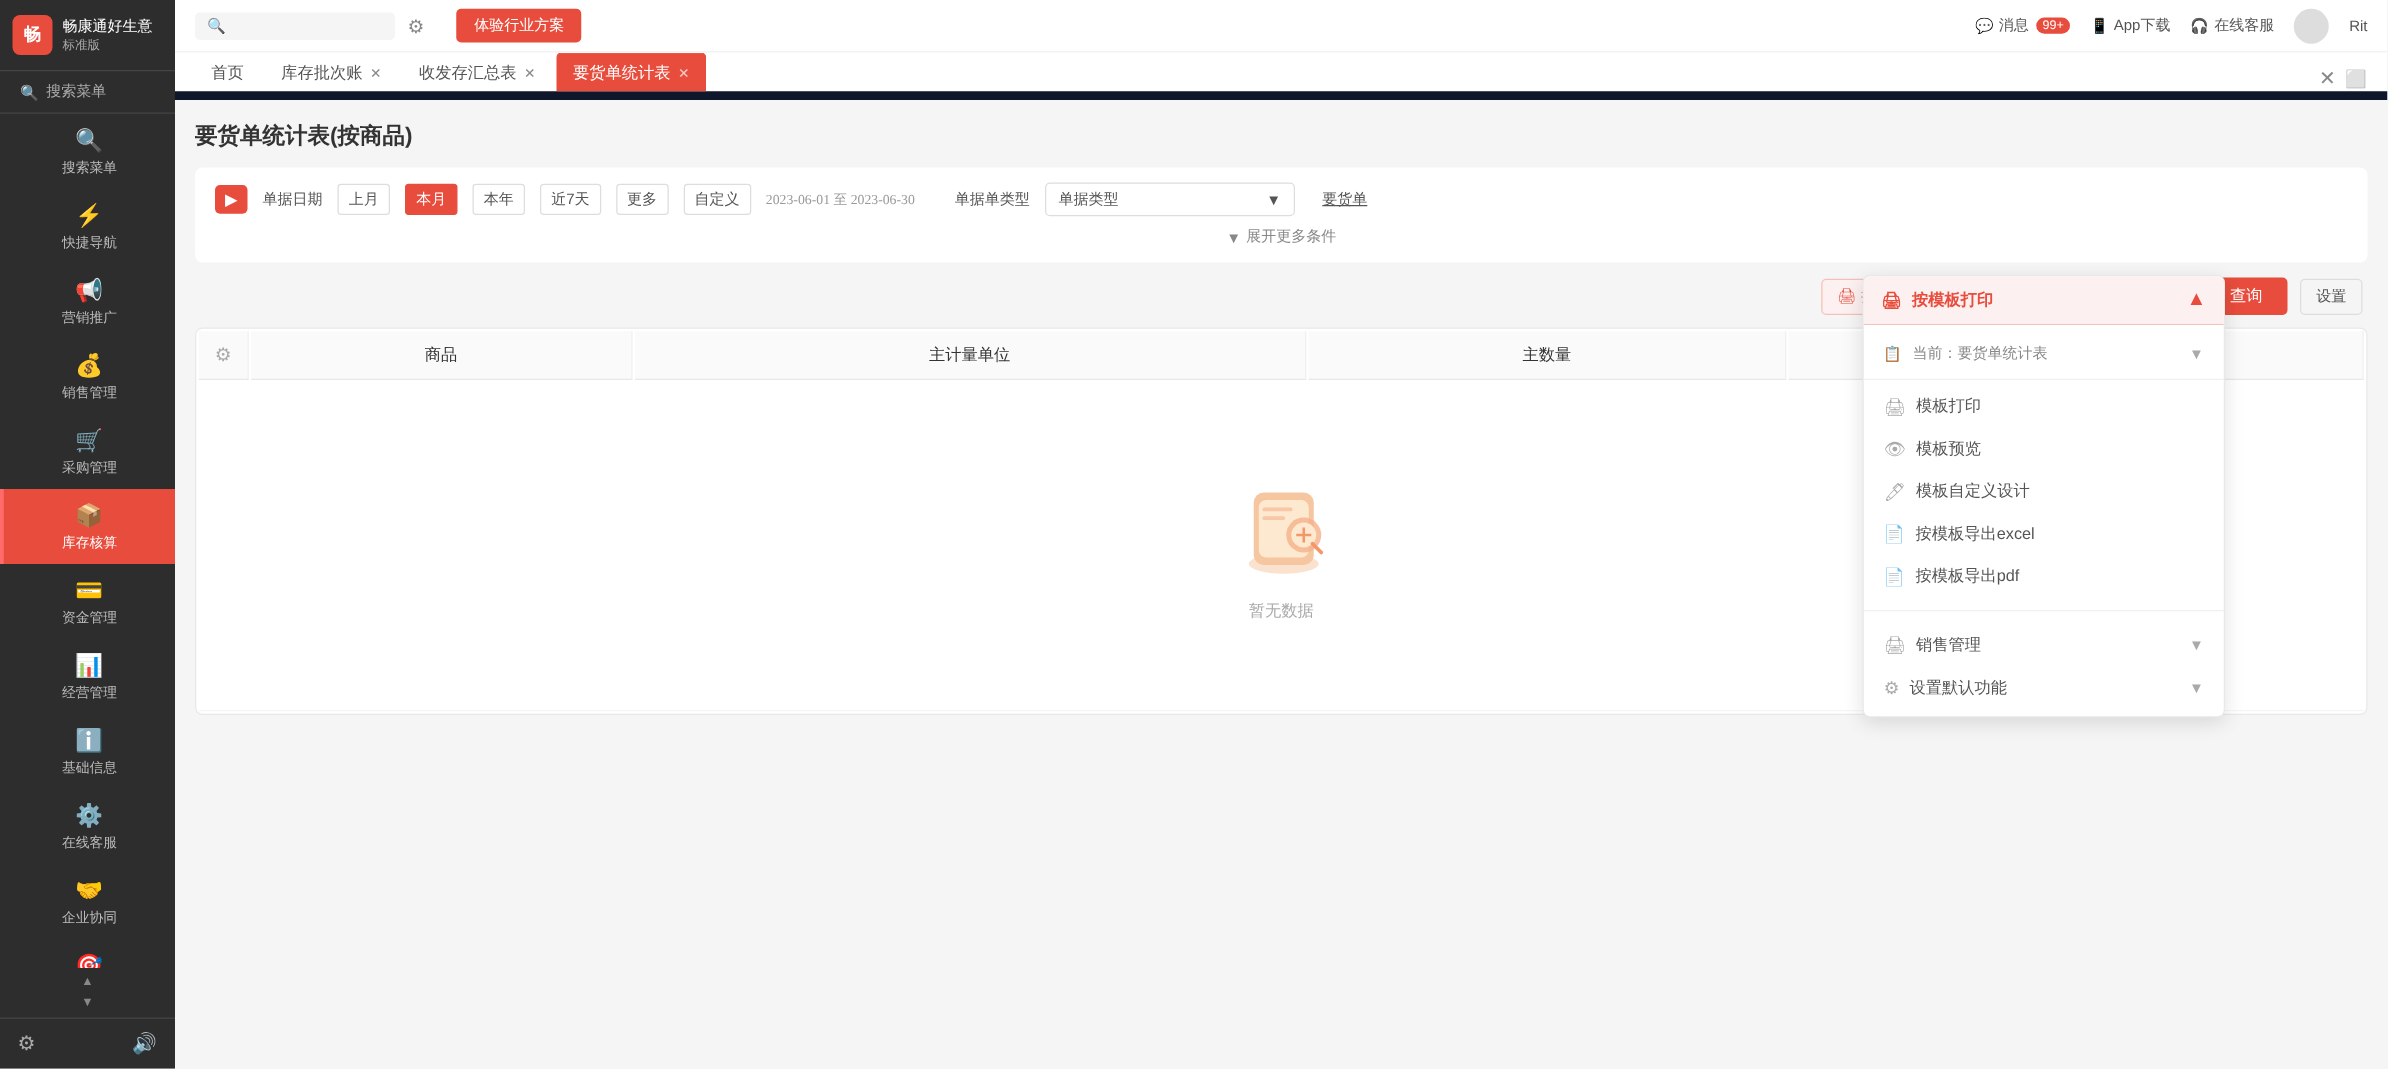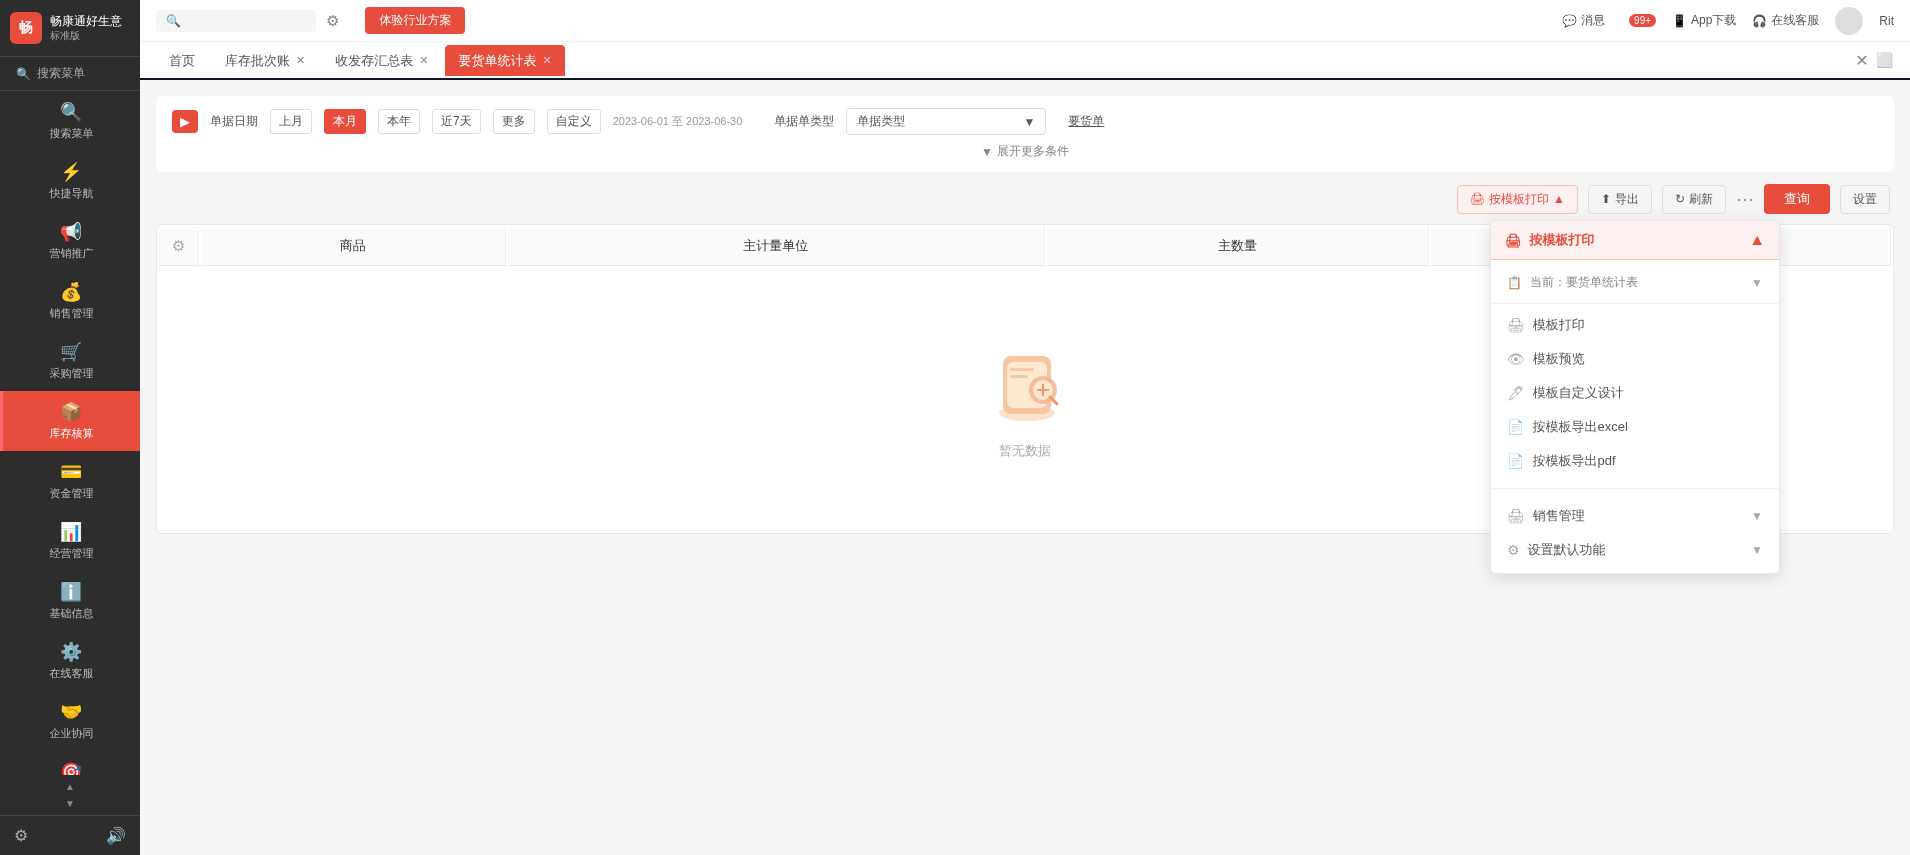--- a/index.html
+++ b/index.html
@@ -90,30 +90,30 @@
       background: #e74c3c; color: white;
       border: none; border-radius: 4px;
       padding: 5px 14px; font-size: 12px;
       cursor: pointer;
       margin-left: 16px;
     }
     .topbar-right { margin-left: auto; display: flex; align-items: center; gap: 16px; }
     .topbar-icon-group { display: flex; align-items: center; gap: 4px; color: #555; font-size: 12px; cursor: pointer; }
     .topbar-badge {
       background: #e74c3c; color: white; border-radius: 10px;
-      font-size: 10px; padding: 1px 5px; margin-left: 20px;
+      font-size: 10px; padding: 1px 5px; margin-left: 2px;
     }
     .topbar-avatar { width: 28px; height: 28px; background: #ddd; border-radius: 50%; }
     .topbar-username { color: #555; font-size: 12px; }
 
     
     .tabs-bar {
-      display: flex; align-items: center;
+      display: flex; align-items: flex-end;
       background: #fff;
-      border-bottom: 2px solid #0f172a;
+      border-bottom: 7px solid #0f172a;
       padding: 0 16px;
       height: 38px;
       gap: 4px;
     }
     .tab {
       display: flex; align-items: center;
       padding: 6px 12px;
       font-size: 13px;
       color: #555;
       cursor: pointer;
@@ -157,21 +157,21 @@
       border-radius: 4px; padding: 4px 8px;
       cursor: pointer; font-size: 13px;
     }
     .filter-label { color: #555; font-size: 12px; }
     .date-btn {
       padding: 3px 8px; border-radius: 3px;
       border: 1px solid #ddd; background: #fff;
       color: #555; font-size: 12px; cursor: pointer;
     }
     .date-btn.active { background: #e74c3c; color: white; border-color: #e74c3c; }
-    .date-range { color: #999; font-size: 11px; }
+    .date-range { color: #999; font-size: 11px; font-family: Liberation Serif, serif; }
     .filter-type-select {
       display: flex; align-items: center;
       border: 1px solid #ddd; border-radius: 4px;
       padding: 4px 10px; background: #fff;
       min-width: 200px; justify-content: space-between;
       cursor: pointer; font-size: 12px; color: #555;
     }
     .expand-more-btn {
       display: flex; align-items: center; gap: 4px;
       color: #888; font-size: 12px; cursor: pointer;
@@ -406,20 +406,21 @@
         <span>要货单统计表</span>
         <span class="tab-close">✕</span>
       </div>
       <div style="margin-left: auto; display: flex; gap: 8px; align-items: center;">
     <span style="cursor:pointer; color:#888; font-size:16px;">✕</span>
     <span style="cursor:pointer; color:#888; font-size:14px;">⬜</span>
   </div>
     </div>
 
   <div class="page-area">
+    <div class="page-title">要货单统计表(按商品)</div>
 
     <div class="filter-card">
       <div class="filter-row">
         <span class="expand-arrow">▶</span>
         <span class="filter-label">单据日期</span>
 
         <button class="date-btn">上月</button>
         <button class="date-btn active">本月</button>
         <button class="date-btn">本年</button>
         <button class="date-btn">近7天</button>

